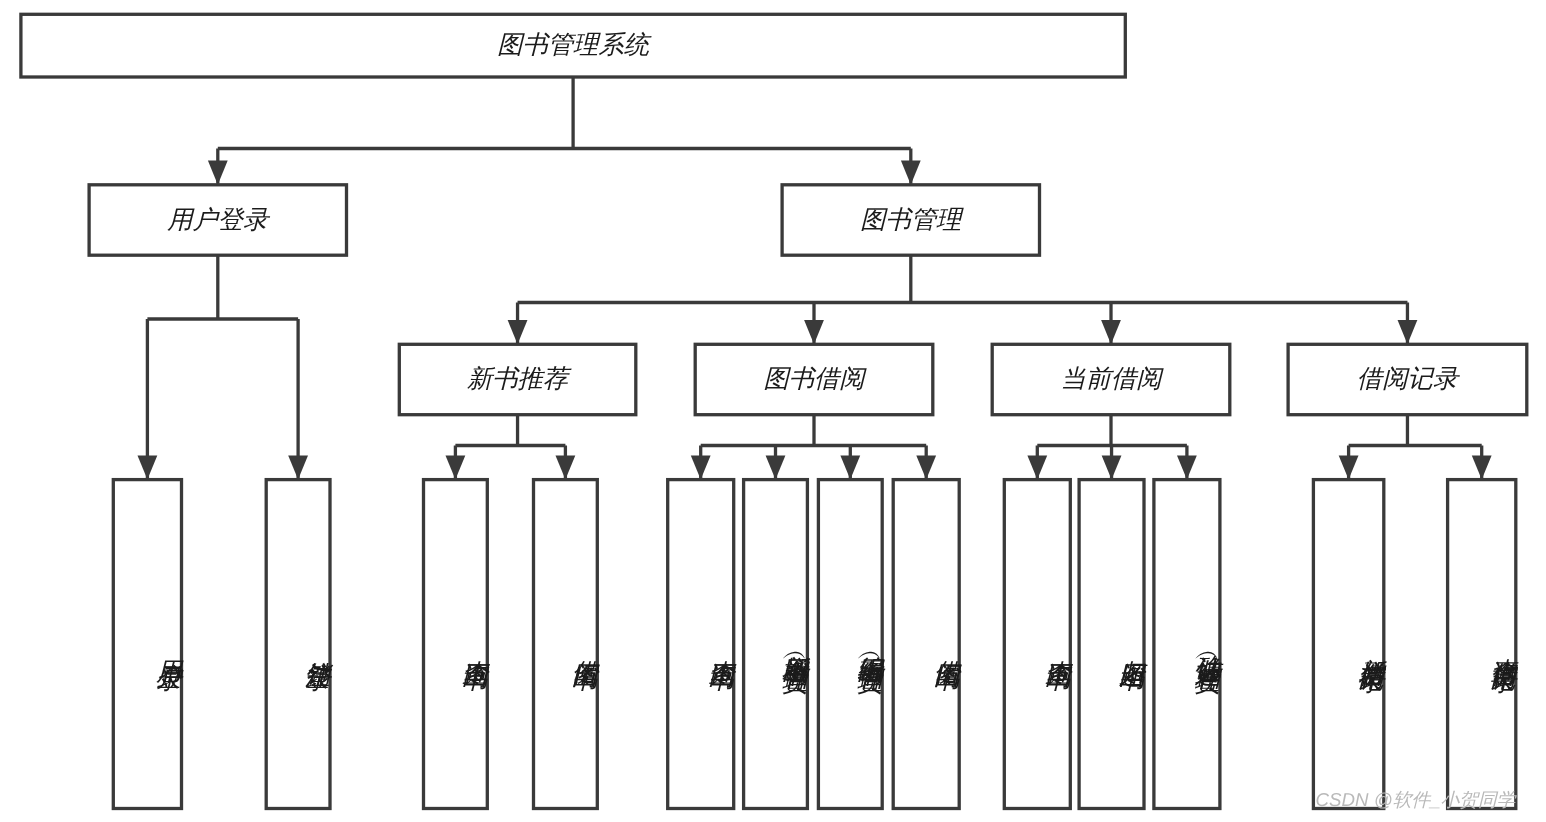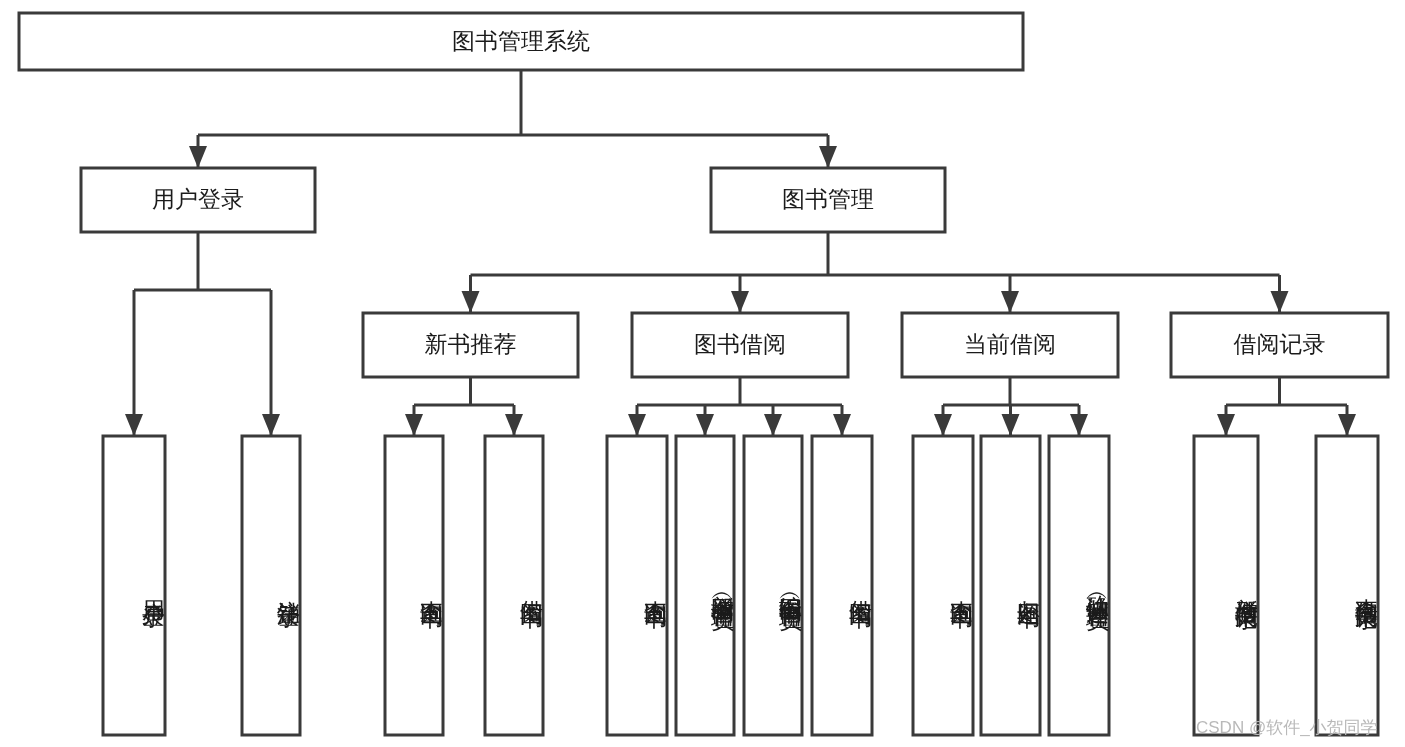--- a/index.html
+++ b/index.html
@@ -11,20 +11,21 @@
     width: 1405px;
     height: 747px;
     font-family: "Liberation Sans", "DejaVu Sans", sans-serif;
     overflow: hidden;
   }
   #diagram-root {
     position: relative;
     width: 1405px;
     height: 747px;
     background: #ffffff;
+    font-style: italic;
   }
   svg.diagram-canvas {
     position: absolute;
     left: 0;
     top: 0;
     width: 1405px;
     height: 747px;
   }
   .node-box {
     fill: #ffffff;

